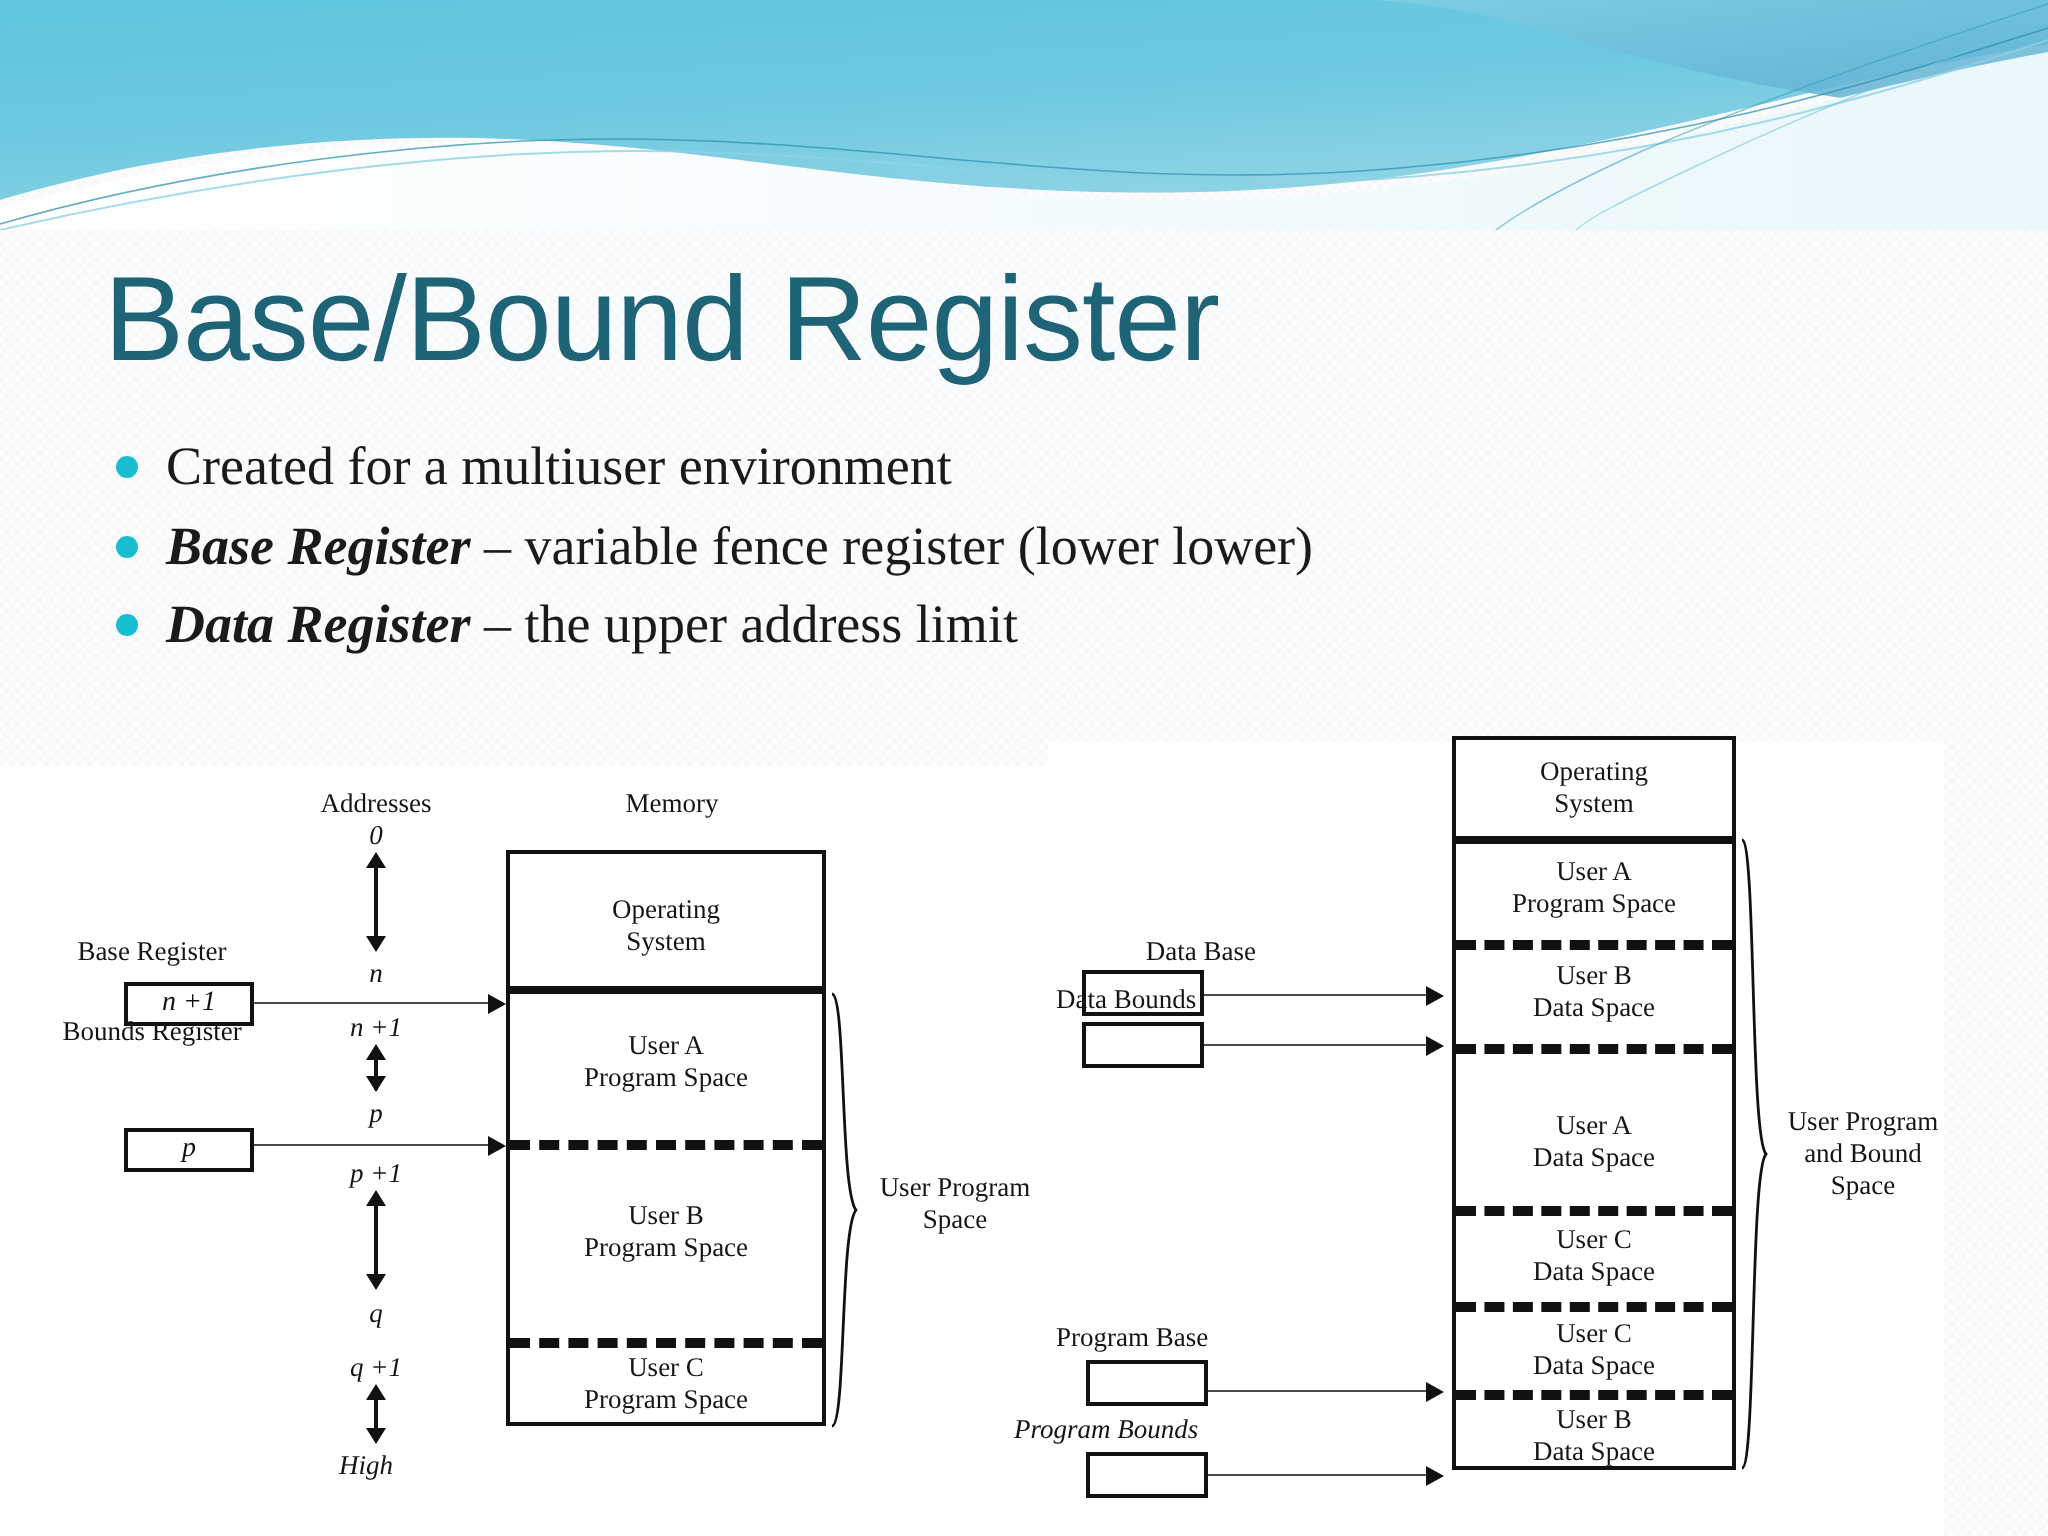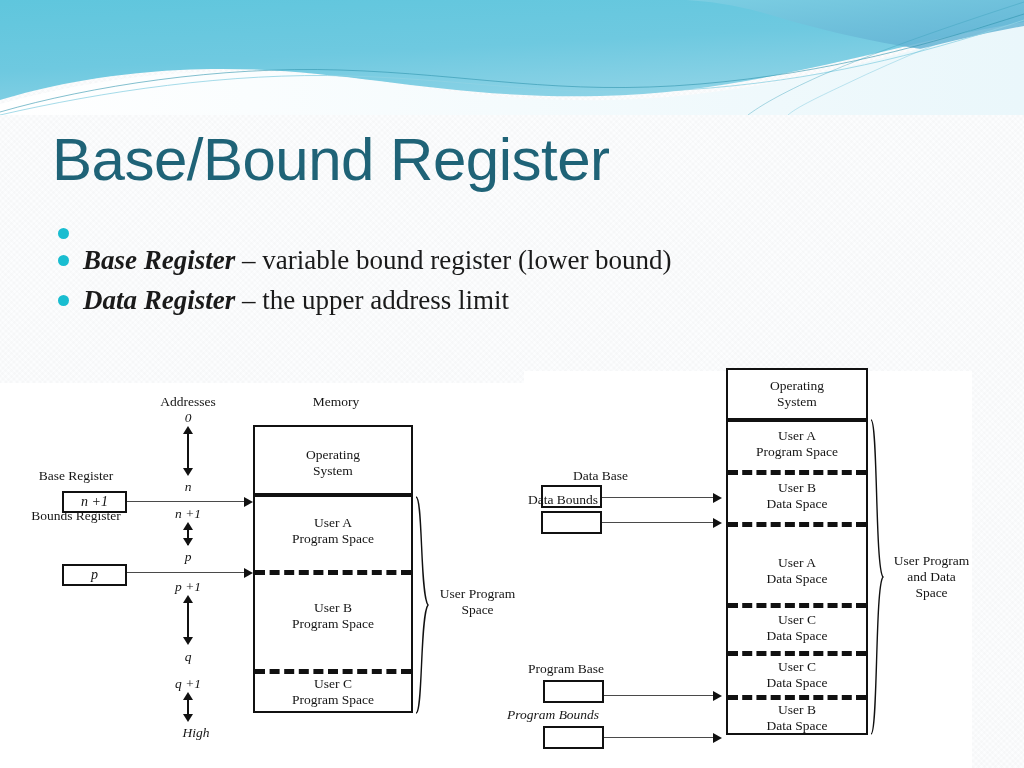--- a/index.html
+++ b/index.html
@@ -83,24 +83,25 @@
     <path d="M0,115 C100,92 230,72 350,76 C480,80 570,100 710,88 C840,77 940,48 1024,20" fill="none" stroke="#8ed2e4" stroke-width="1" opacity="0.8"></path>
     <path d="M1024,2 C950,26 880,50 820,76 C780,94 760,106 748,115" fill="none" stroke="#3aa0bb" stroke-width="0.7" opacity="0.6"></path>
     <path d="M1024,10 C960,34 900,58 846,84 C812,100 796,108 788,115" fill="none" stroke="#6fc3da" stroke-width="0.7" opacity="0.6"></path>
   </svg>
 
   <div id="title">Base/Bound Register</div>
 
   <div id="bullets">
     <div class="bullet">
       <span class="dot"></span>
+      <span class="btext"><b></b><span>Created for a multiuser environment</span></span>
     </div>
     <div class="bullet">
       <span class="dot"></span>
-      <span class="btext"><b>Base Register</b><span> – variable bound register (lower bound)</span></span>
+      <span class="btext"><b>Base Register</b><span> – variable fence register (lower lower)</span></span>
     </div>
     <div class="bullet">
       <span class="dot"></span>
       <span class="btext"><b>Data Register</b><span> – the upper address limit</span></span>
     </div>
   </div>
 
   <div class="panel" id="panel-left"></div>
 
   <div class="fig" style="left:0;top:0;width:525px;height:768px;">
@@ -108,21 +109,21 @@
     <div class="lbl" style="left:148px;top:394px;width:80px;">Addresses</div>
     <div class="lbl" style="left:296px;top:394px;width:80px;">Memory</div>
 
     <div class="lbl ital" style="left:158px;top:410px;width:60px;">0</div>
     <div class="lbl ital" style="left:158px;top:479px;width:60px;">n</div>
     <div class="lbl ital" style="left:158px;top:506px;width:60px;">n +1</div>
     <div class="lbl ital" style="left:158px;top:549px;width:60px;">p</div>
     <div class="lbl ital" style="left:158px;top:579px;width:60px;">p +1</div>
     <div class="lbl ital" style="left:158px;top:649px;width:60px;">q</div>
     <div class="lbl ital" style="left:158px;top:676px;width:60px;">q +1</div>
-    <div class="lbl ital" style="left:166px;top:725px;width:60px;font-style:italic;">High</div>
+    <div class="lbl ital" style="left:153px;top:725px;width:60px;font-style:italic;">High</div>
 
     <div>
       <div class="up" style="left:183px;top:426px;"></div>
       <div class="vline" style="left:187px;top:430px;height:44px;"></div>
       <div class="down" style="left:183px;top:468px;"></div>
     </div>
     <div>
       <div class="up" style="left:183px;top:522px;"></div>
       <div class="vline" style="left:187px;top:526px;height:19px;"></div>
       <div class="down" style="left:183px;top:538px;"></div>
@@ -250,18 +251,18 @@
         <div>User B</div>
         <div>Data Space</div>
       </div>
     </div>
 
     <svg class="fig" style="left:869px;top:418px;" width="16" height="318" viewBox="0 0 16 318">
       <path d="M2,2 C9,2 6,150 14,159 C6,168 9,316 2,316" fill="none" stroke="#111" stroke-width="1.4"></path>
     </svg>
     <div class="lbl" style="left:884px;top:553px;width:95px;">
       <div>User Program</div>
-      <div>and Data</div>
+      <div>and Bound</div>
       <div>Space</div>
     </div>
   </div>
 
 </div>
 
 </body></html>

